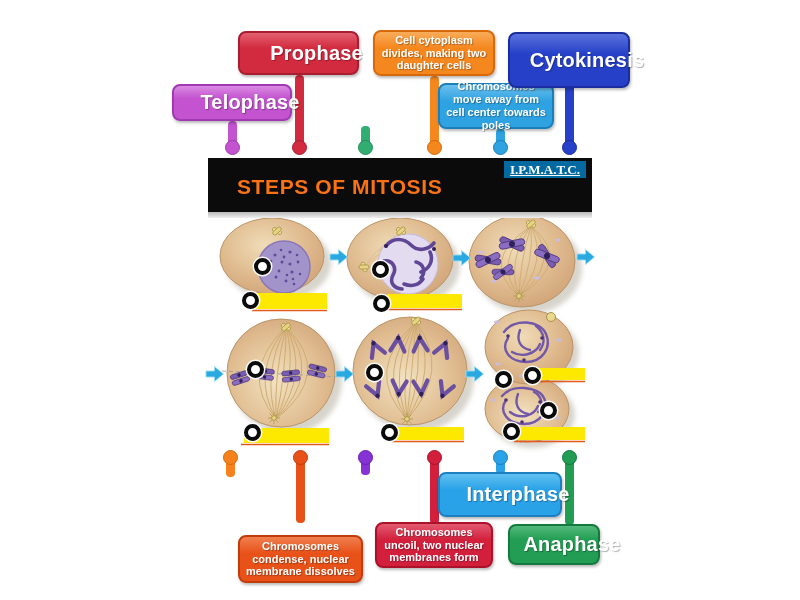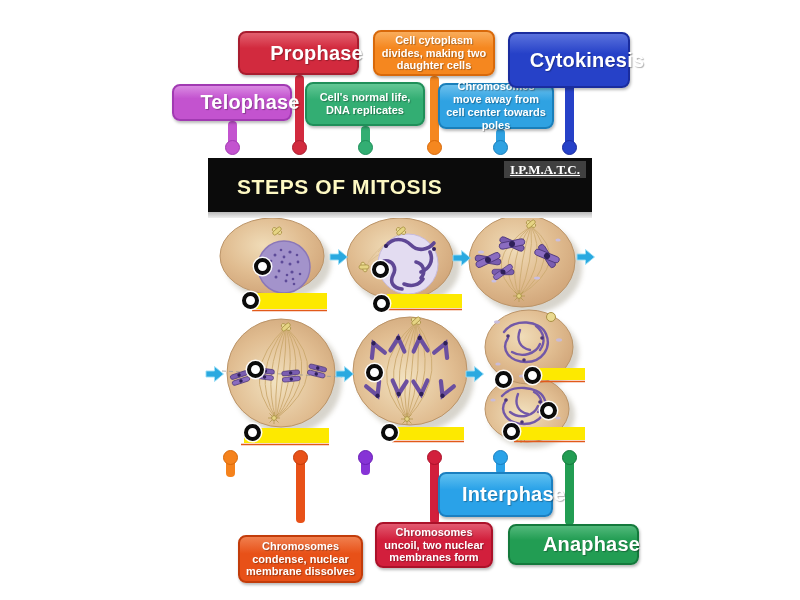--- a/index.html
+++ b/index.html
@@ -25,23 +25,23 @@
   .label{position:absolute;z-index:5;display:flex;align-items:center;justify-content:center;
          text-align:center;color:#fff;border-radius:8px;box-sizing:border-box;
          background:linear-gradient(180deg,var(--cl) 0%,var(--c) 38%,var(--c) 100%);
          border:2px solid var(--cd);box-shadow:1px 2px 3px rgba(0,0,0,.28);
          text-shadow:1px 1px 1px rgba(0,0,0,.30);cursor:grab;}
   .label.phase{font-size:20px;font-weight:bold;letter-spacing:.2px;padding-left:36px;}
   .label.desc{font-size:11px;font-weight:bold;line-height:1.18;padding:2px 4px;align-items:center;}
 
   
   .panel-header{position:absolute;left:208px;top:158px;width:384px;height:54px;background:#0b0b0b;z-index:2;}
-  .panel-title{position:absolute;left:29px;top:17px;color:#fef9c3;font-size:21px;font-weight:bold;
+  .panel-title{position:absolute;left:29px;top:17px;color:#f97316;font-size:21px;font-weight:bold;
                letter-spacing:.6px;white-space:nowrap;}
-  .panel-badge{position:absolute;right:6px;top:3px;background:#404040;color:#ffffff;
+  .panel-badge{position:absolute;right:6px;top:3px;background:#0369a1;color:#ffffff;
                font-family:"Liberation Serif", serif;font-weight:bold;font-size:13px;
                text-decoration:underline;padding:0 6px;line-height:17px;}
   .panel-edge{position:absolute;left:208px;top:212px;width:384px;height:6px;z-index:2;
               background:linear-gradient(180deg,#b9b9b9,#efefef);}
   .cells-svg{position:absolute;left:205px;top:213px;z-index:1;}
 
   
   .pin{position:absolute;width:9px;height:9px;background:#ffffff;border:4px solid #0b0b0b;
        border-radius:50%;box-shadow:0 0 0 1.5px rgba(255,255,255,.95);z-index:6;cursor:pointer;}
 </style>
@@ -317,23 +317,20 @@
   </div>
 
   <div class="stem t-prophase" style="left:295px;top:75px;height:73px"></div>
   <div class="dot  t-prophase" style="left:292px;top:140px"></div>
   <div class="label phase t-prophase" style="left:238px;top:31px;width:121px;height:44px">
     <span>Prophase</span>
   </div>
 
   <div class="stem t-normal" style="left:361px;top:126px;height:22px"></div>
   <div class="dot  t-normal" style="left:358px;top:140px"></div>
-  <div class="label desc t-normal" style="left:305px;top:82px;width:120px;height:44px">
-    <span>Cell's normal life, DNA replicates</span>
-  </div>
 
   <div class="stem t-cytoplasm" style="left:430px;top:76px;height:72px"></div>
   <div class="dot  t-cytoplasm" style="left:427px;top:140px"></div>
   <div class="label desc t-cytoplasm" style="left:373px;top:30px;width:122px;height:46px">
     <span>Cell cytoplasm divides, making two daughter cells</span>
   </div>
 
   <div class="stem t-moveaway" style="left:496px;top:129px;height:19px"></div>
   <div class="dot  t-moveaway" style="left:493px;top:140px"></div>
   <div class="label desc t-moveaway" style="left:438px;top:83px;width:116px;height:46px">
@@ -359,23 +356,23 @@
   <div class="dot  t-align" style="left:358px;top:450px"></div>
 
   <div class="stem t-uncoil" style="left:430px;top:453px;height:71px"></div>
   <div class="dot  t-uncoil" style="left:427px;top:450px"></div>
   <div class="label desc t-uncoil" style="left:375px;top:522px;width:118px;height:46px">
     <span>Chromosomes uncoil, two nuclear membranes form</span>
   </div>
 
   <div class="stem t-interphase" style="left:496px;top:453px;height:21px"></div>
   <div class="dot  t-interphase" style="left:493px;top:450px"></div>
-  <div class="label phase t-interphase" style="left:438px;top:472px;width:115px;height:45px">
+  <div class="label phase t-interphase" style="left:438px;top:472px;width:124px;height:45px">
     <span>Interphase</span>
   </div>
 
   <div class="stem t-anaphase" style="left:565px;top:453px;height:72px"></div>
   <div class="dot  t-anaphase" style="left:562px;top:450px"></div>
-  <div class="label phase t-anaphase" style="left:508px;top:524px;width:131px;height:41px">
+  <div class="label phase t-anaphase" style="left:508px;top:524px;width:92px;height:41px">
     <span>Anaphase</span>
   </div>
 
 </div>
 
 </body></html>

